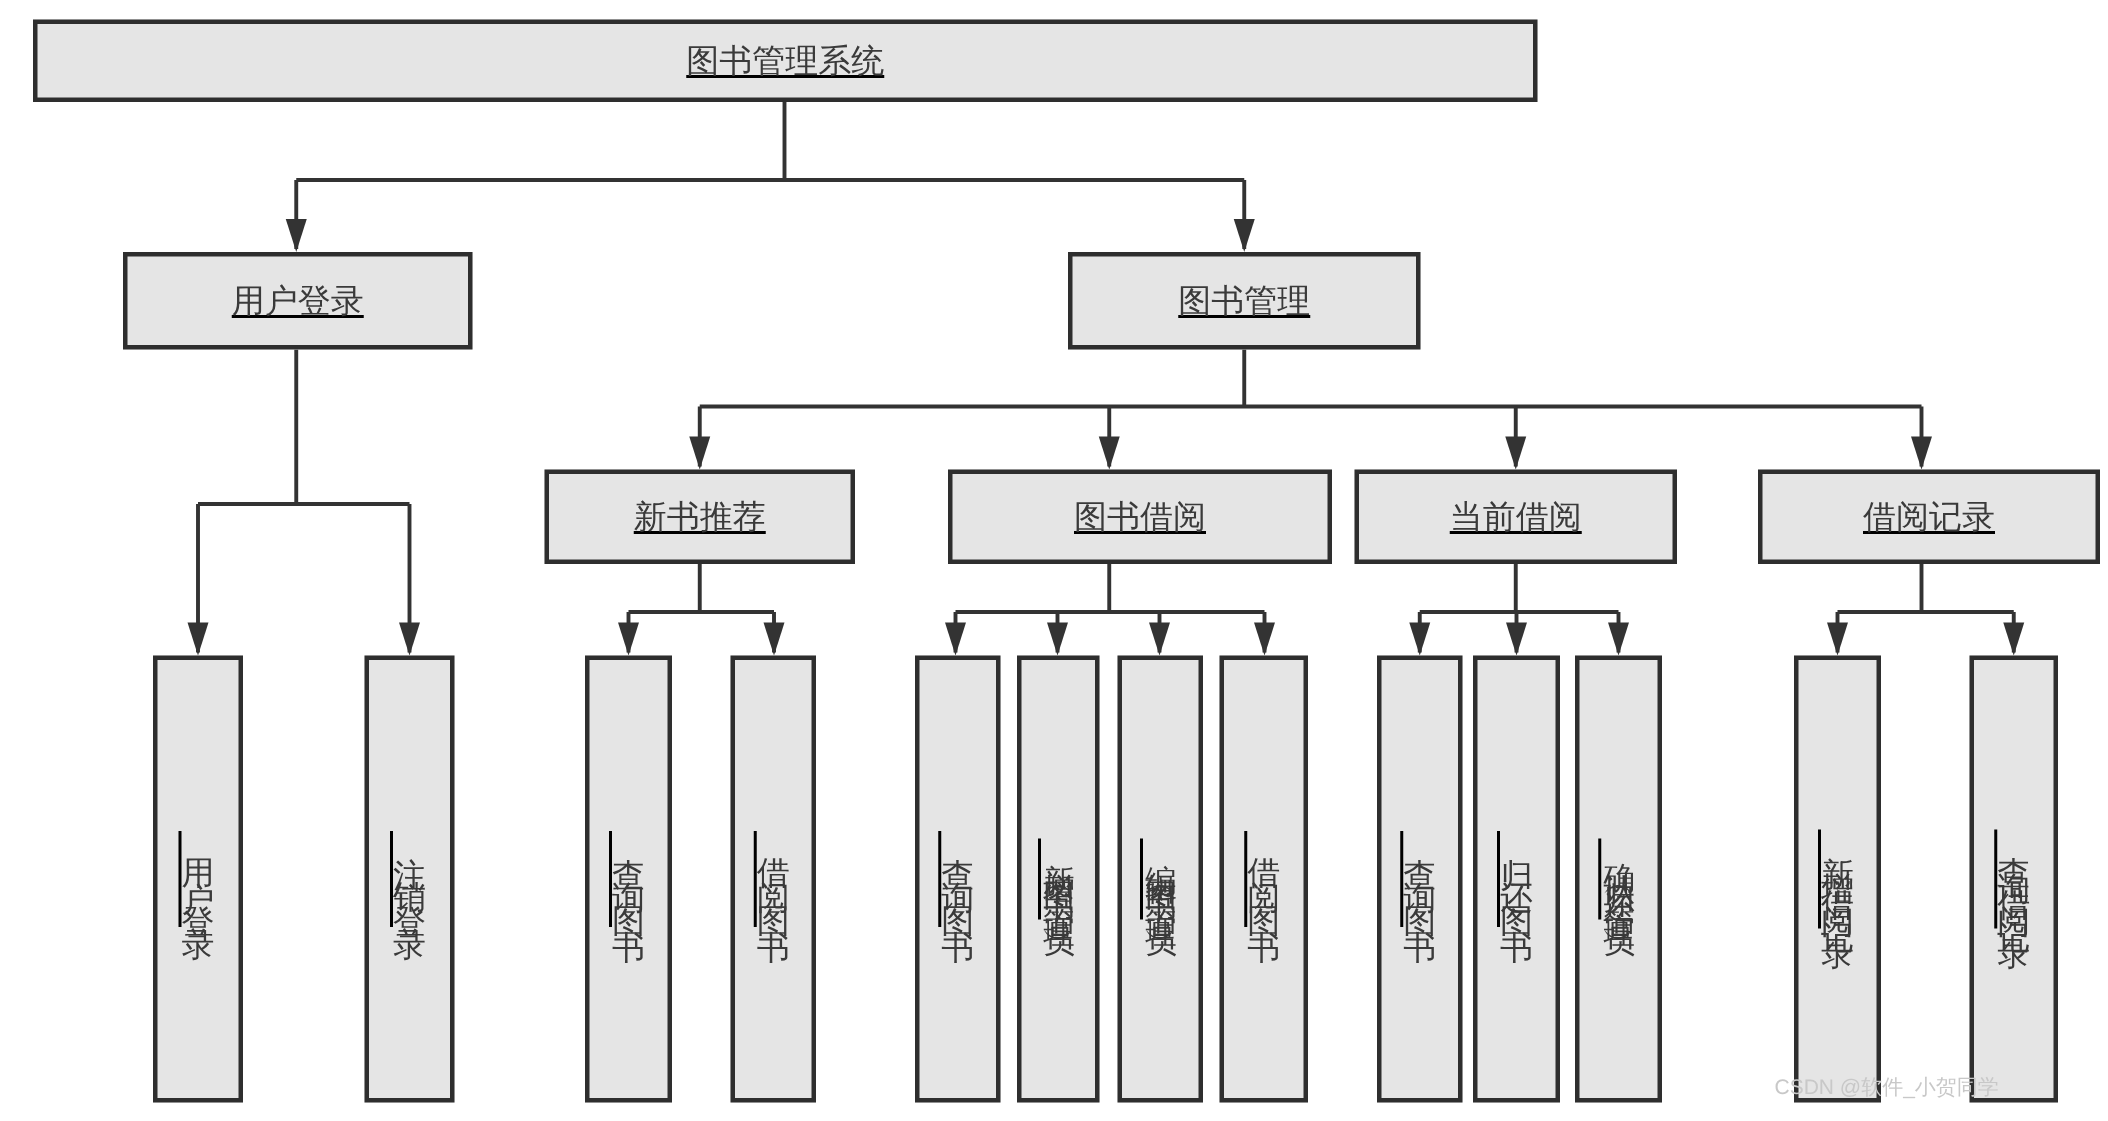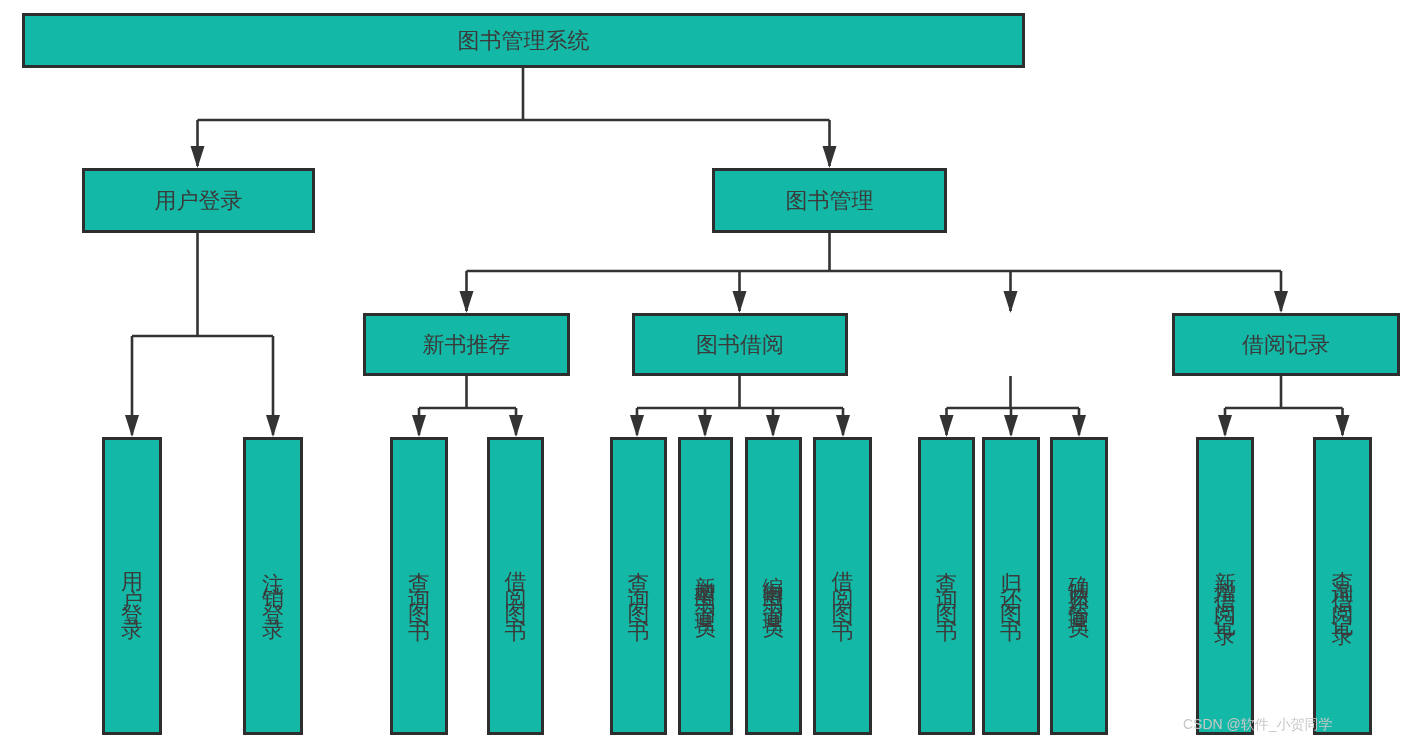--- a/index.html
+++ b/index.html
@@ -27,25 +27,26 @@
     fill: none;
   }
   .connectors polygon {
     fill: var(--line, #333333);
     stroke: none;
   }
   .box {
     position: absolute;
     box-sizing: border-box;
     border: 3px solid var(--border, #2e2e2e);
-    background: #14b8a6;
+    background: #e5e5e5;
     display: flex;
     align-items: center;
     justify-content: center;
     z-index: 2;
+    text-decoration: underline;
   }
   .hlabel {
     font-size: 22px;
     color: var(--text, #3a3a3a);
     white-space: nowrap;
   }
   .vtext {
     writing-mode: vertical-rl;
     line-height: 1;
     font-size: 22px;
@@ -53,21 +54,21 @@
   }
   .len4 { letter-spacing: 16px; padding-bottom: 0; }
   .len6 { letter-spacing: 11px; }
   .len9 { font-size: 21px; letter-spacing: 6px; }
 
   
   .root-box        { left: 22px;   top: 13px;  width: 1003px; height: 55px; }
   .n-user-login    { left: 82px;   top: 168px; width: 233px;  height: 65px; }
   .n-book-mgmt     { left: 712px;  top: 168px; width: 235px;  height: 65px; }
   .n-new-book      { left: 363px;  top: 313px; width: 207px;  height: 63px; }
-  .n-book-borrow   { left: 632px;  top: 313px; width: 216px;  height: 63px; }
+  .n-book-borrow   { left: 632px;  top: 313px; width: 256px;  height: 63px; }
   .n-current-borrow{ left: 903px;  top: 313px; width: 215px;  height: 63px; }
   .n-borrow-record { left: 1172px; top: 313px; width: 228px;  height: 63px; }
   .leaf            { top: 437px;  height: 298px; }
   .leaf-a1 { left: 102px;  width: 60px; }
   .leaf-a2 { left: 243px;  width: 60px; }
   .leaf-b1 { left: 390px;  width: 58px; }
   .leaf-b2 { left: 487px;  width: 57px; }
   .leaf-c1 { left: 610px;  width: 57px; }
   .leaf-c2 { left: 678px;  width: 55px; }
   .leaf-c3 { left: 745px;  width: 57px; }
@@ -153,20 +154,23 @@
   <div class="box n-new-book">
     <span class="hlabel">新书推荐</span>
   </div>
 
   <div class="box n-book-mgmt">
     <span class="hlabel">图书管理</span>
   </div>
   <div class="box n-book-borrow">
     <span class="hlabel">图书借阅</span>
   </div>
+  <div class="box n-current-borrow">
+    <span class="hlabel">当前借阅</span>
+  </div>
   <div class="box n-borrow-record">
     <span class="hlabel">借阅记录</span>
   </div>
 
   <div class="box leaf leaf-a1">
     <span class="vtext len4">用户登录</span>
   </div>
   <div class="box leaf leaf-a2">
     <span class="vtext len4">注销登录</span>
   </div>

